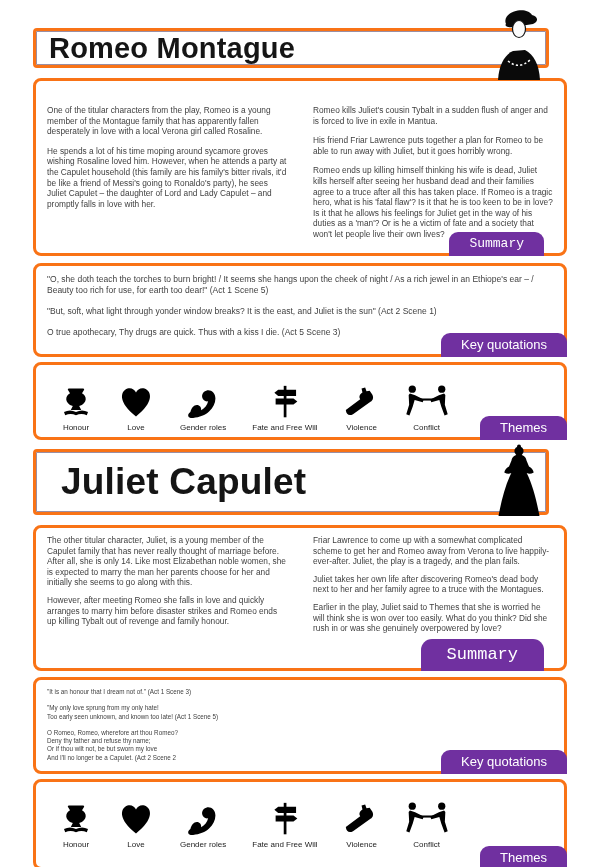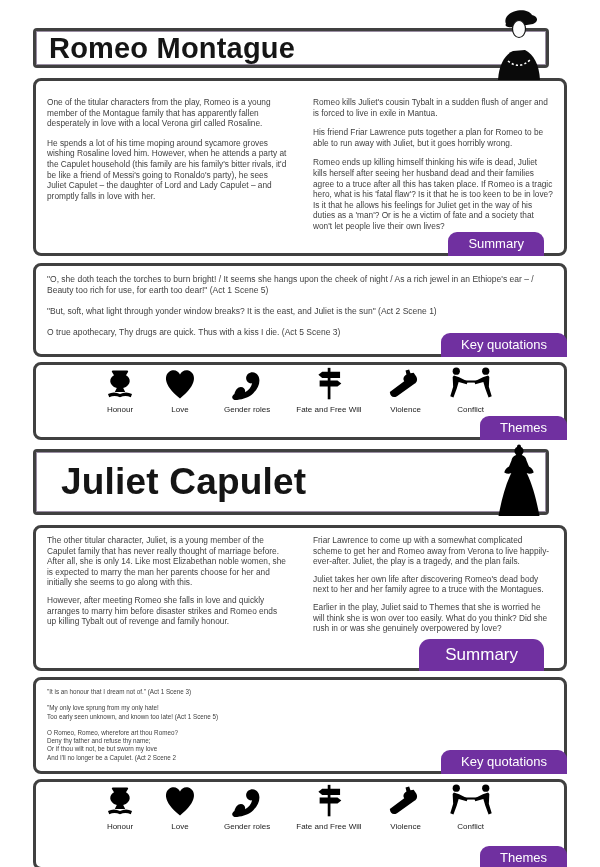--- a/index.html
+++ b/index.html
@@ -2,46 +2,46 @@
 <html><head>
 <meta charset="utf-8">
 <style>
   html,body{margin:0;padding:0;background:#ffffff;}
   .sheet{
     width:600px;height:867px;position:relative;background:#fff;overflow:hidden;
     font-family:"Liberation Sans",sans-serif;color:#3f3f3f;
   }
   .box{
     box-sizing:border-box;width:534px;margin-left:33px;
-    border:3px solid #404040;border-radius:8px;background:#fff;position:relative;
+    border:3px solid #f97316;border-radius:8px;background:#fff;position:relative;
   }
   .titlebox{
     width:516px;border-radius:4px;display:flex;align-items:center;
     box-shadow:inset 0 0 0 1px rgba(30,5,50,.45);
   }
   .titlebox h1{
     margin:0;padding:2px 13px;font-weight:bold;color:#151515;letter-spacing:.2px;
   }
   .romeo-title h1{font-size:29px;}
   .juliet-title h1{font-size:37px;}
-  .cols{display:flex;gap:26px;padding:16px 11px 4px 11px;}
+  .cols{display:flex;gap:26px;padding:24px 11px 4px 11px;}
   .col{flex:1;min-width:0;}
   .col p{margin:0 0 9px 0;font-size:8.3px;line-height:1.28;}
   .quotes{padding:8px 11px 4px 11px;}
   .quotes p{margin:0 0 10px 0;font-size:8.5px;line-height:1.3;}
   .quotes-small p{margin:0 0 8px 0;font-size:6.3px;line-height:1.32;white-space:pre-line;}
   .badge{
     position:absolute;bottom:-3px;background:#7030A0;color:#fff;
     border-radius:9px 9px 0 0;font-size:13px;padding:4px 20px;line-height:1.2;
     white-space:nowrap;
   }
   .badge-flush{right:-3px;}
-  .badge-inset{right:20px;}
+  .badge-inset{right:20px;font-family:Liberation Mono, monospace;}
   .badge-big{font-size:17px;padding:6px 26px;border-radius:11px 11px 0 0;}
-  .themes-row{display:flex;align-items:flex-end;gap:26px;padding:0 0 0 24px;margin-left:44px;}
+  .themes-row{display:flex;align-items:flex-end;gap:26px;padding:18px 0 0 24px;}
   .theme-item{display:flex;flex-direction:column;align-items:center;}
   .theme-icon svg{display:block;}
   .theme-label{font-size:8px;color:#222;margin-top:2px;text-align:center;}
   .portrait{position:absolute;z-index:3;}
 </style>
 </head>
 <body>
 
 <div class="sheet">
 

